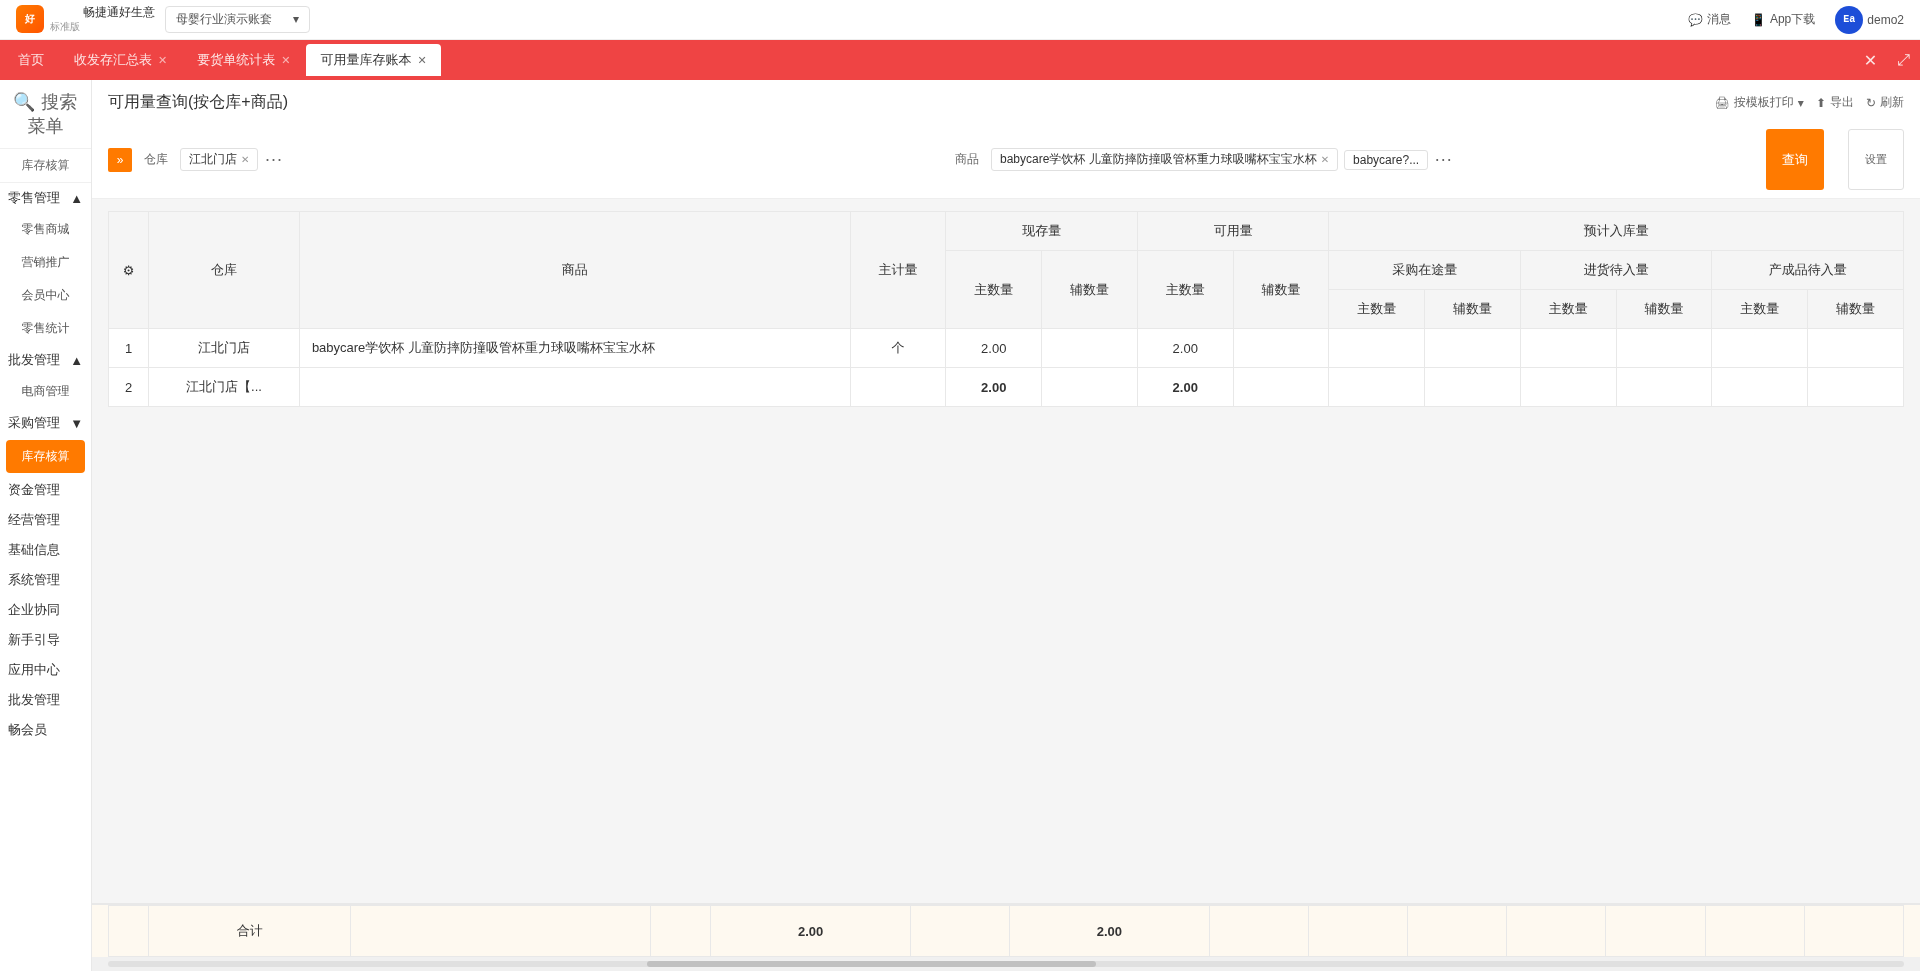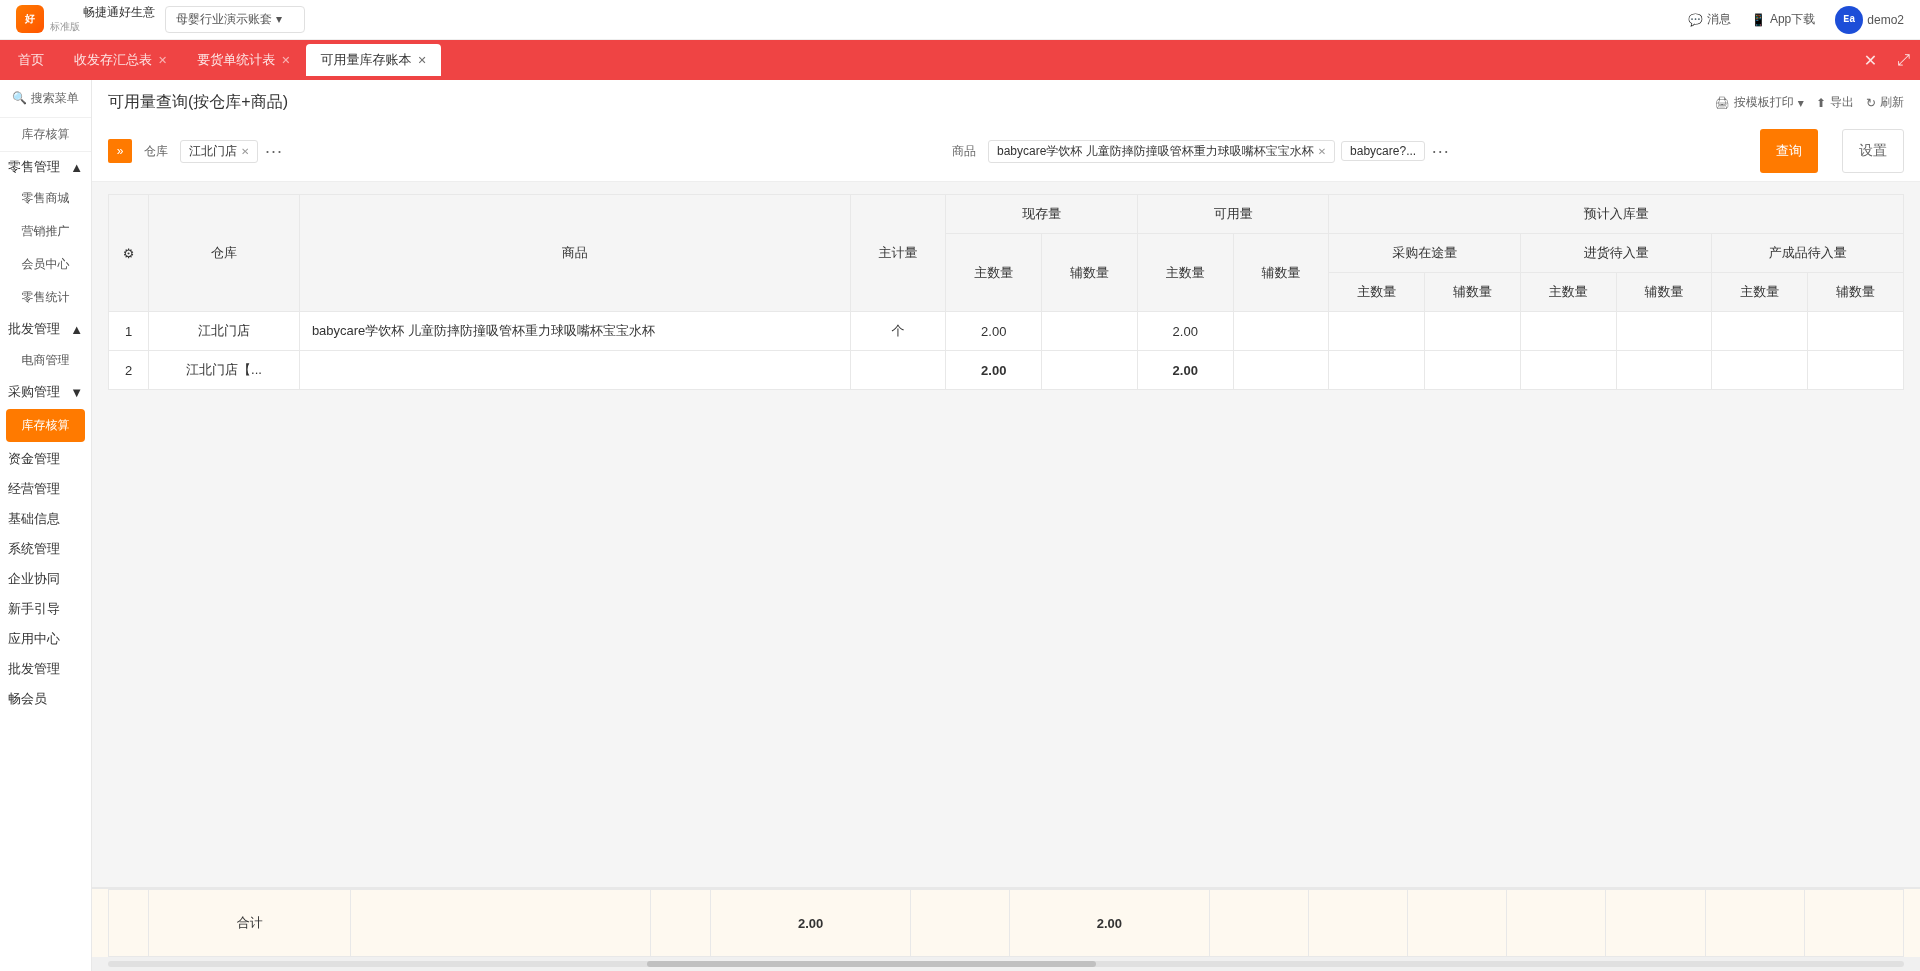--- a/index.html
+++ b/index.html
@@ -43,21 +43,21 @@
       line-height: 1.2;
       margin-left: 33px;
     }
     .logo-sub {
       font-size: 10px;
       color: #999;
     }
     .industry-selector {
       display: flex;
       align-items: center;
-      gap: 4px;
+      gap: 21px;
       padding: 4px 10px;
       border: 1px solid #e0e0e0;
       border-radius: 4px;
       cursor: pointer;
       font-size: 12px;
       color: #555;
       min-width: 140px;
     }
     .top-bar-right {
       display: flex;
@@ -139,21 +139,21 @@
     .sidebar {
       width: 92px;
       background: #fff;
       border-right: 1px solid #e8e8e8;
       display: flex;
       flex-direction: column;
       overflow-y: auto;
     }
     .sidebar-search {
       padding: 10px 8px;
-      font-size: 12px;
+      font-size: 18px;
       color: #666;
       cursor: pointer;
       text-align: center;
       border-bottom: 1px solid #f0f0f0;
     }
     .sidebar-nav {
       padding: 8px 0;
       font-size: 12px;
       color: #666;
       cursor: pointer;
@@ -275,27 +275,27 @@
     .btn-query {
       padding: 6px 16px;
       background: #ff7a00;
       color: white;
       border: none;
       border-radius: 3px;
       cursor: pointer;
       font-size: 13px;
     }
     .btn-settings {
-      padding: 12px 16px;
+      padding: 22px 16px;
       background: #fff;
       color: #666;
       border: 1px solid #e0e0e0;
       border-radius: 3px;
       cursor: pointer;
-      font-size: 14px;
+      font-size: 11px;
     }
 
     
     .table-container {
       flex: 1;
       overflow-y: auto;
       padding: 0 16px;
       background: #f5f5f5;
     }
     .data-table {
@@ -356,21 +356,21 @@
       border-radius: 3px;
     }
 
     .footer-total-table {
       width: 100%;
       border-collapse: collapse;
       background: #fef9f0;
       font-size: 13px;
     }
     .footer-total-table td {
-      padding: 24px 12px;
+      padding: 16px 12px;
       text-align: center;
       border: 1px solid #e8e8e8;
       color: #333;
     }
     .footer-total-table .total-label {
       font-weight: 500;
     }
   </style>
 </head>
 <body>

